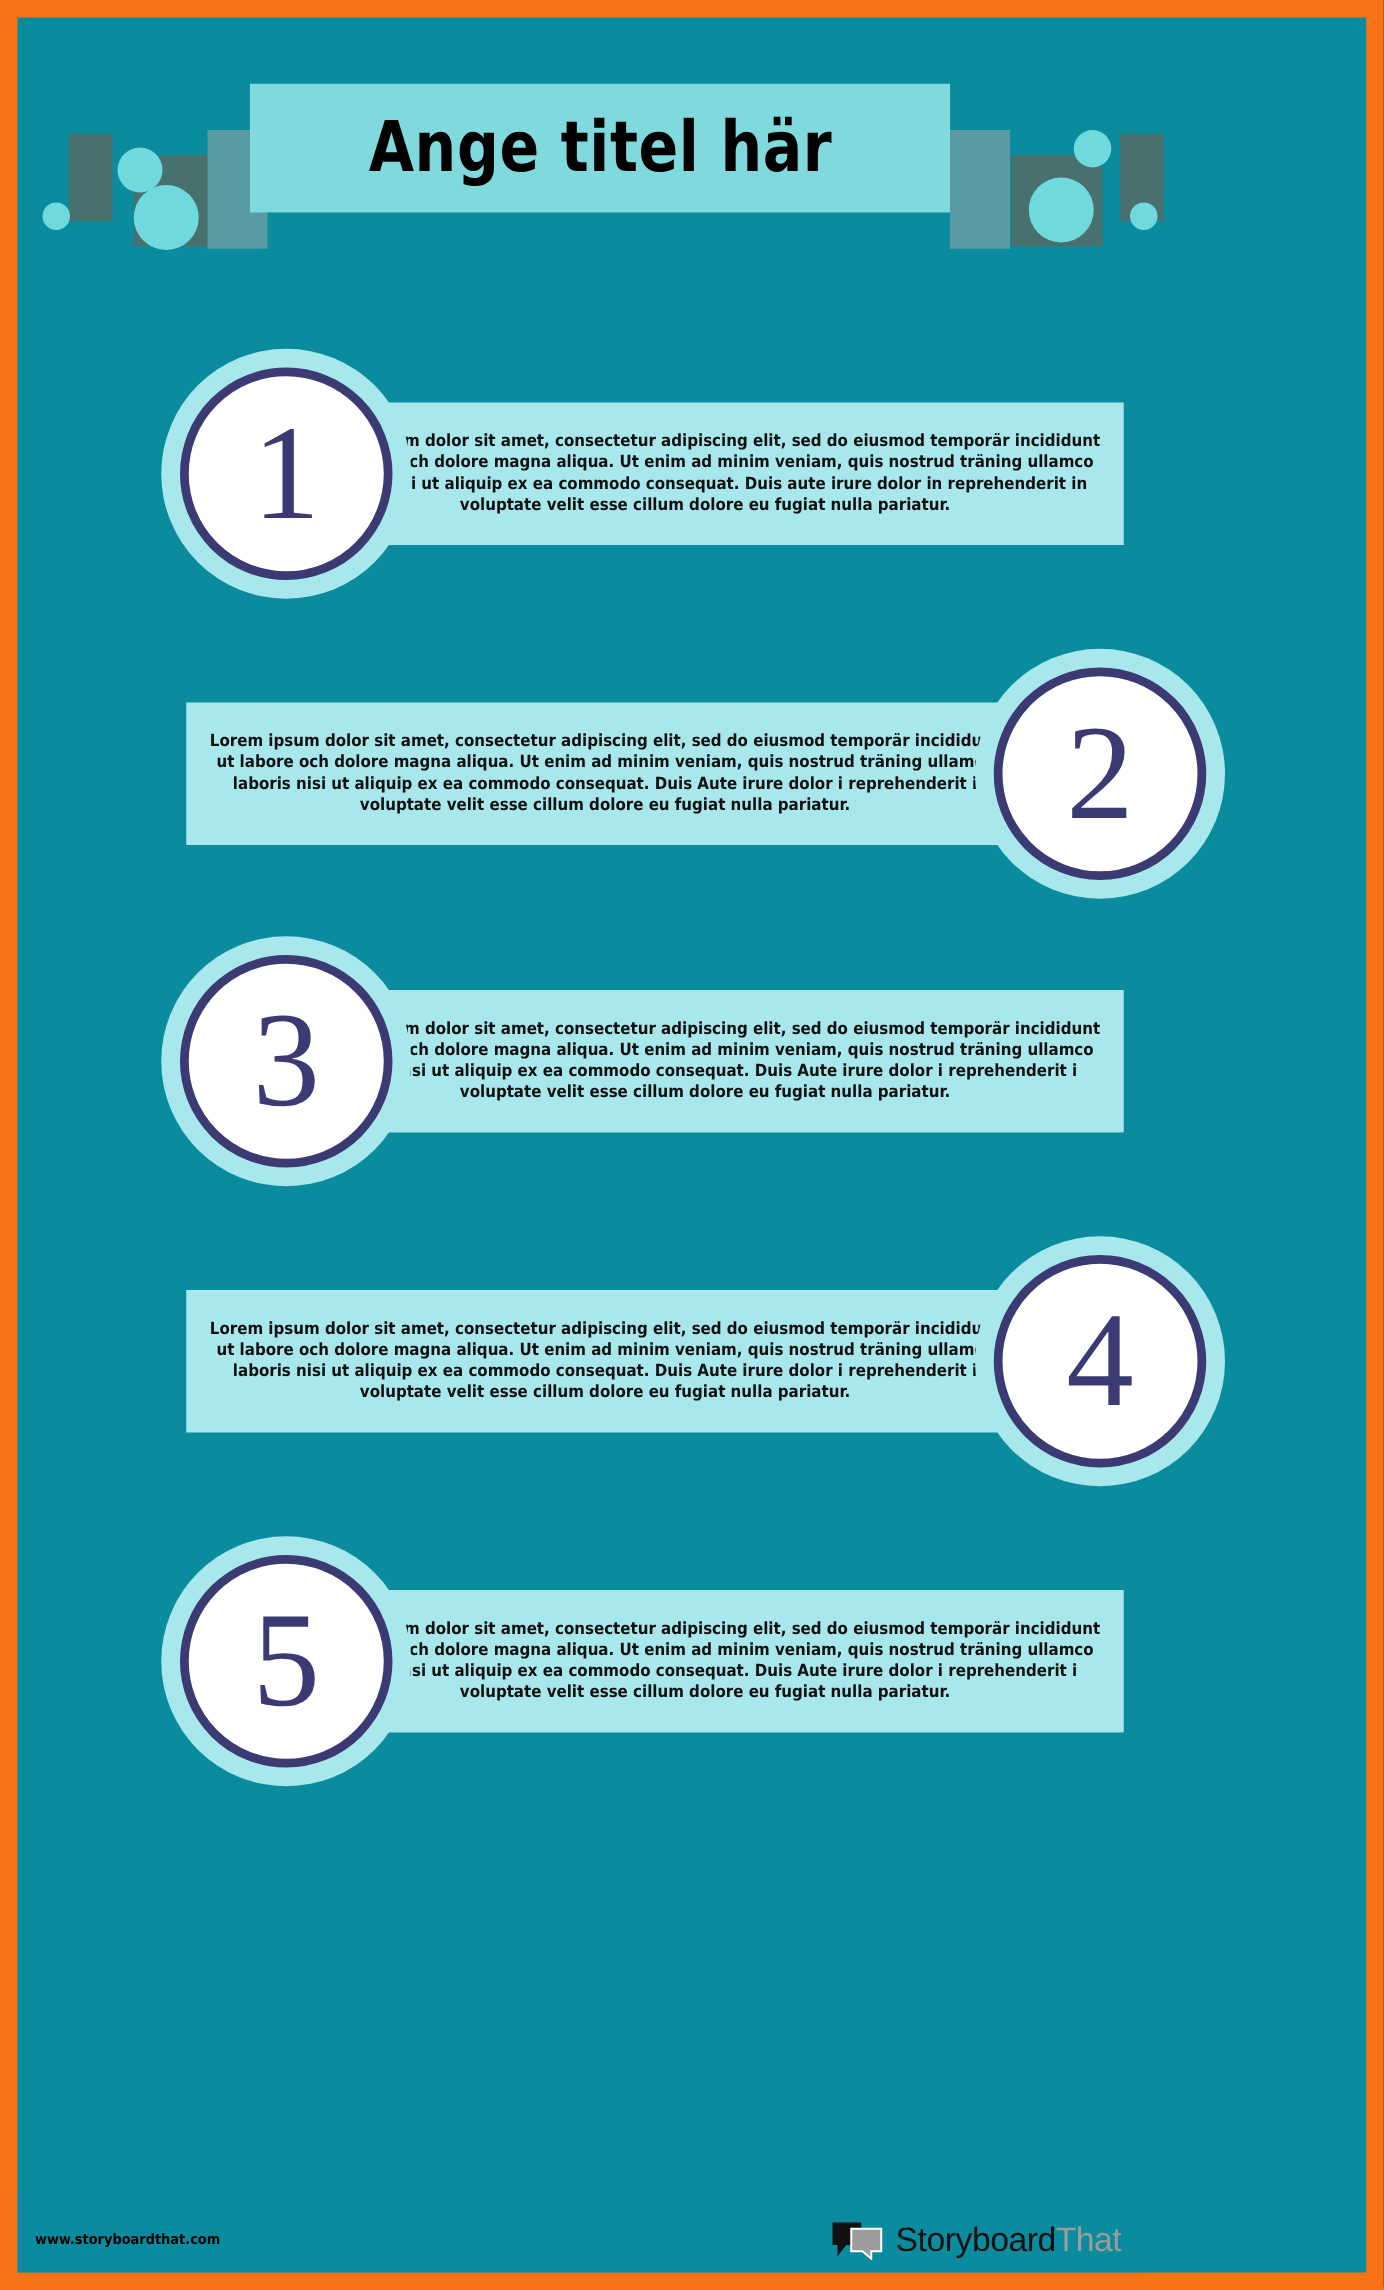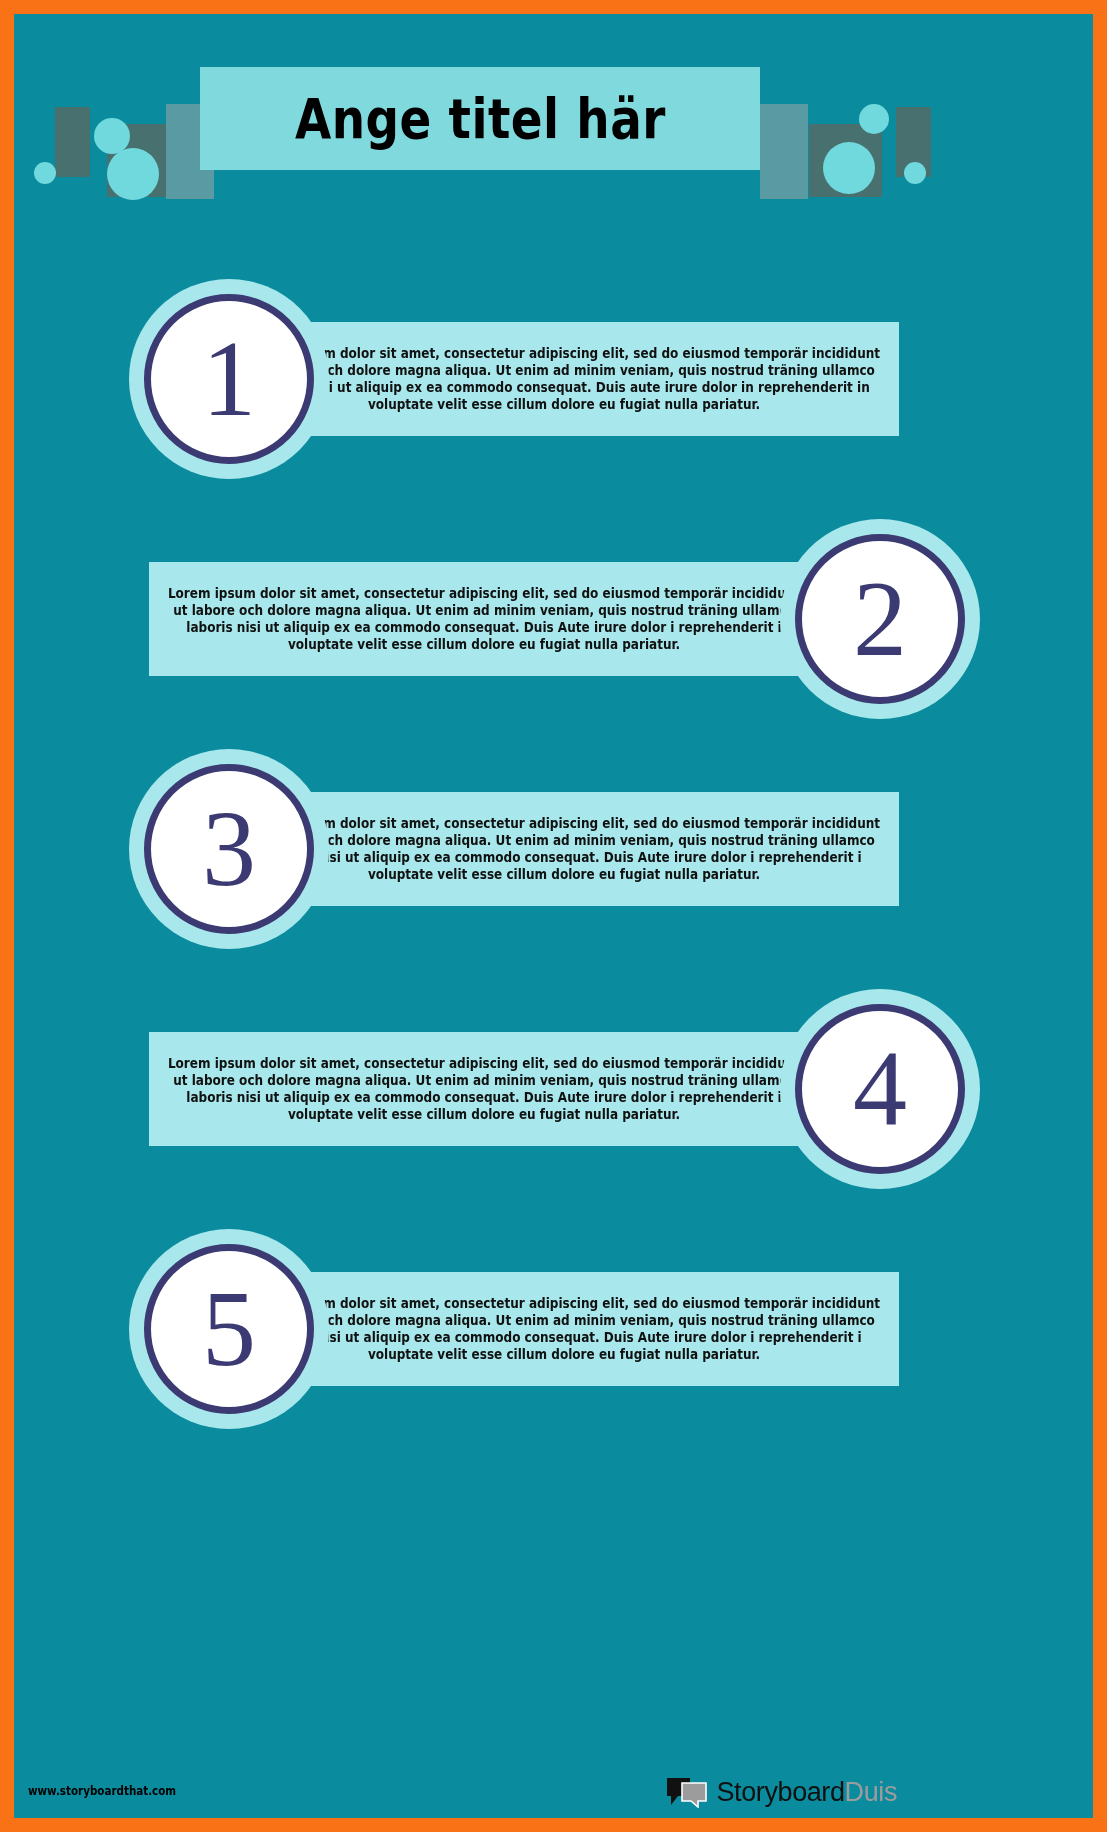--- a/index.html
+++ b/index.html
@@ -132,19 +132,19 @@
     </div>
 
     <div id="footer">
       <div id="site-url">www.storyboardthat.com</div>
       <div id="logo">
         <svg width="42" height="32" viewBox="0 0 42 32">
           <path d="M1 2 H24 V20 H12 L5 29 V20 H1 Z" fill="#111"></path>
           <path d="M16 7 H40 V25 H32 V31 L25 25 H16 Z" fill="#9c9c9c" stroke="#fff" stroke-width="1.6"></path>
         </svg>
         <div id="logo-word">
-          <span class="sb">Storyboard</span><span class="that">Duis</span>
+          <span class="sb">Storyboard</span><span class="that">That</span>
         </div>
       </div>
     </div>
 
   </div>
 </div>
 
 </body></html>

